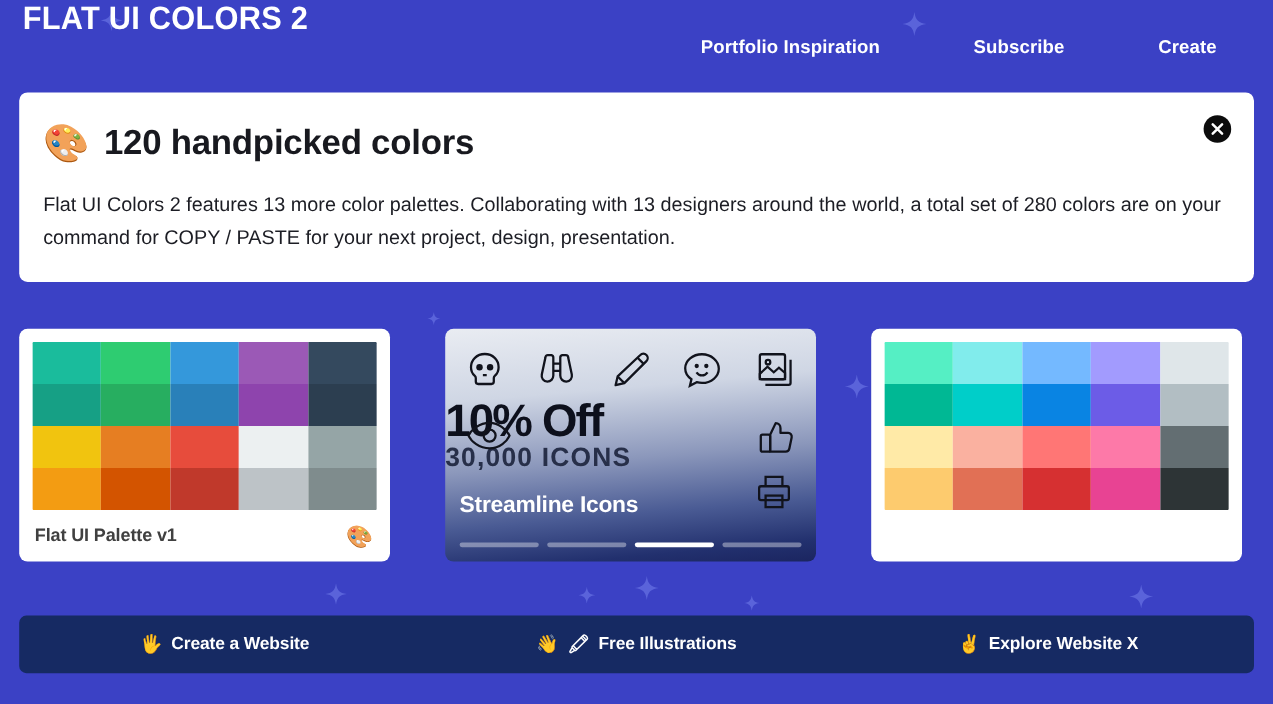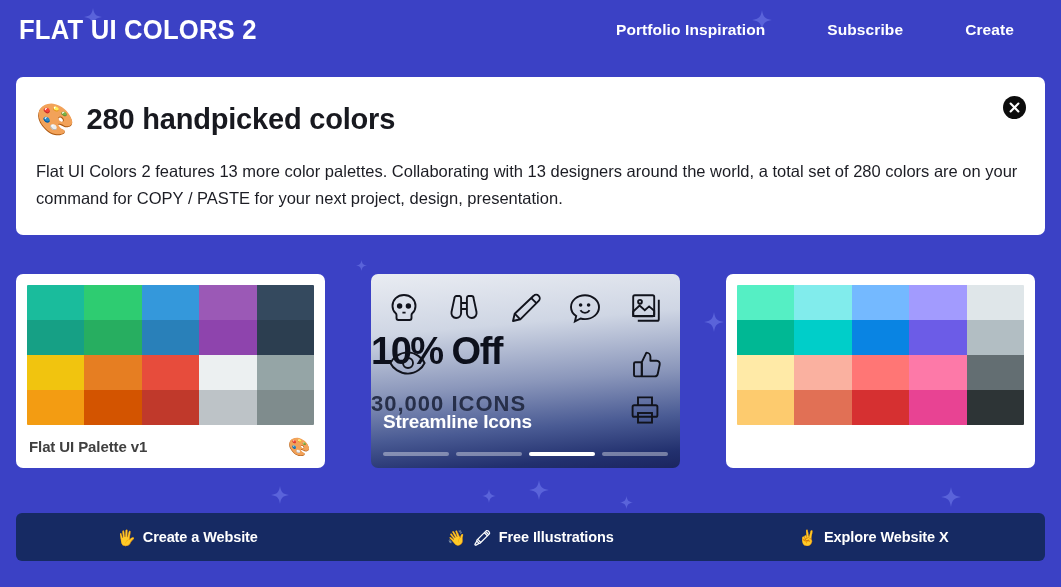--- a/index.html
+++ b/index.html
@@ -24,38 +24,38 @@
     z-index: 0;
   }
   .sparkle svg { display: block; }
 
   
   .topbar {
     position: relative;
     z-index: 2;
     height: 60px;
     display: flex;
-    align-items: center;
     padding: 0 20px 0 19px;
+    flex-direction: column;
   }
   .brand {
     font-size: 27px;
     font-weight: bold;
     letter-spacing: 0.2px;
     color: #ffffff;
     font-family: "Liberation Sans", sans-serif;
     white-space: nowrap;
     transform: scaleX(0.95);
     transform-origin: left center;
   }
   .nav {
     margin-left: auto;
     display: flex;
     align-items: center;
-    gap: 62px;
+    gap: 78px;
     padding-right: 27px;
   }
   .nav-link {
     color: #ffffff;
     font-size: 15.5px;
     font-weight: bold;
     text-decoration: none;
     white-space: nowrap;
     letter-spacing: 0.1px;
   }
@@ -192,21 +192,21 @@
     font-weight: bold;
     color: #0d101c;
     letter-spacing: -1.5px;
     line-height: 1;
   }
   .ad-offer-sub {
     font-size: 22px;
     font-weight: bold;
     color: #272f49;
     letter-spacing: 1px;
-    margin-top: 23px;
+    margin-top: 0;
     line-height: 1;
   }
   .ad-offer-code {
     font-size: 13px;
     font-weight: bold;
     color: #33405f;
     letter-spacing: 3px;
     margin-top: 9px;
     line-height: 1;
   }
@@ -334,21 +334,21 @@
   <nav class="nav">
     <a class="nav-link" href="#">Portfolio Inspiration</a>
     <a class="nav-link" href="#">Subscribe</a>
     <a class="nav-link" href="#">Create</a>
   </nav>
 </div>
 
 <section class="banner">
   <div class="banner-head">
     <span class="banner-emoji">🎨</span>
-    <h1 class="banner-title">280 handpicked colors</h1>
+    <h1 class="banner-title">120 handpicked colors</h1>
   </div>
   <p class="banner-body">Flat UI Colors 2 features 13 more color palettes. Collaborating with 13 designers around the world, a total set of 280 colors are on your command for COPY / PASTE for your next project, design, presentation.</p>
   <button class="banner-close" aria-label="close">
     <svg width="11" height="11" viewBox="0 0 11 11">
       <path d="M1.6 1.6 L9.4 9.4 M9.4 1.6 L1.6 9.4" stroke="#ffffff" stroke-width="2.1" stroke-linecap="round"></path>
     </svg>
   </button>
 </section>
 
 <div class="cards-row">

